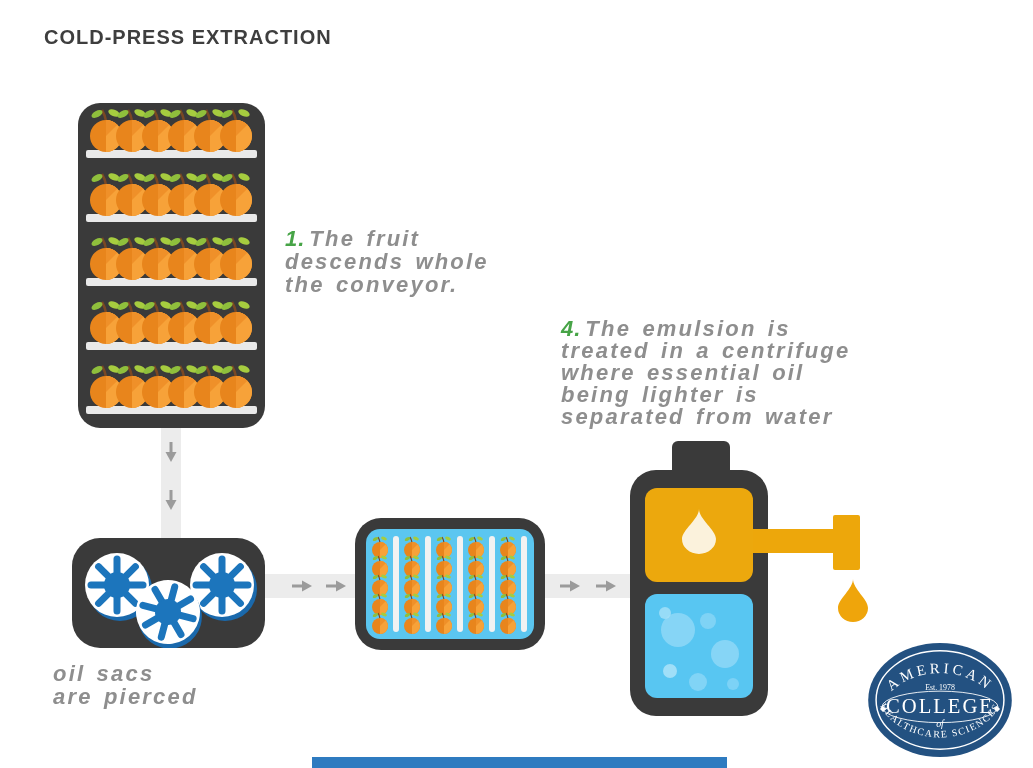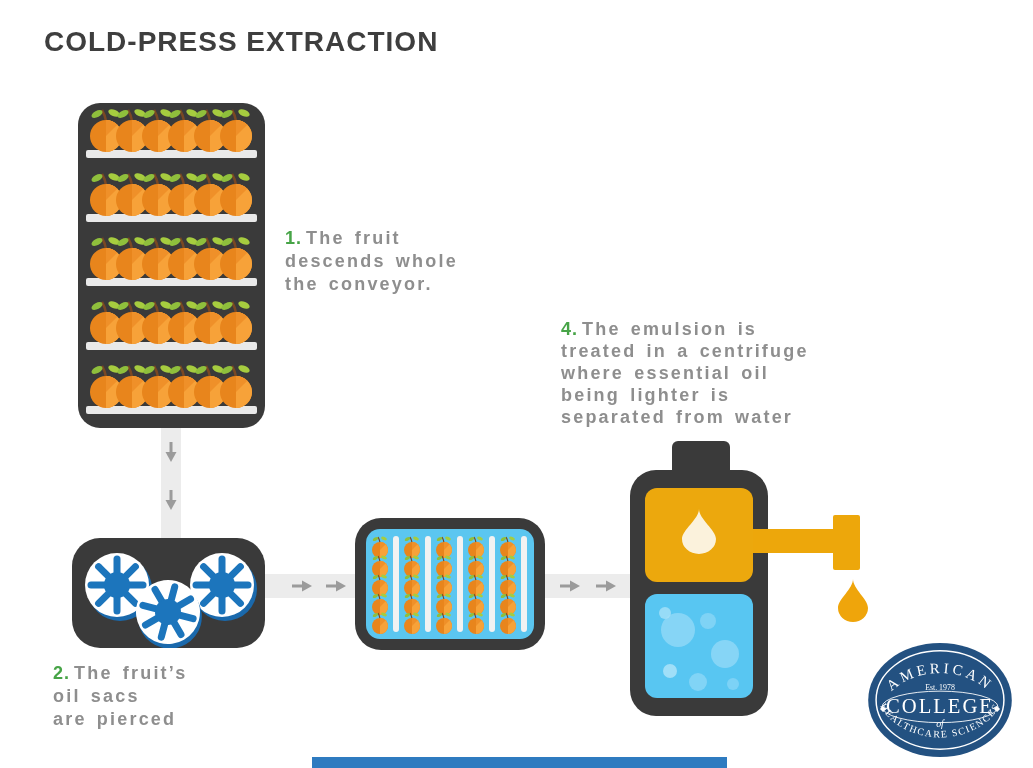--- a/index.html
+++ b/index.html
@@ -1,23 +1,23 @@
 <!DOCTYPE html>
 <html><head>
 <meta charset="utf-8">
 <style>
   html,body{margin:0;padding:0;background:#ffffff;}
   body{width:1033px;height:768px;overflow:hidden;font-family:"Liberation Sans","DejaVu Sans",sans-serif;}
   .stage{position:relative;width:1033px;height:768px;background:#fff;}
-  .page-title{position:absolute;left:44px;top:26px;margin:0;font-size:28px;font-weight:700;
+  .page-title{position:absolute;left:44px;top:26px;margin:0;font-size:20px;font-weight:700;
               letter-spacing:1px;color:#3E3E3E;}
   .dark{background:#3A3A3A;}
   .band{background:#ECECEC;}
-  .step{position:absolute;color:#8E8E8E;font-weight:700;font-size:18px;
-        letter-spacing:2.2px;word-spacing:3px;line-height:23px;}
+  .step{position:absolute;color:#8E8E8E;font-weight:700;font-size:22px;
+        letter-spacing:2.2px;word-spacing:3px;line-height:23px;font-style:italic;}
   .step div{white-space:nowrap;}
   .step .num{color:#47A447;letter-spacing:1px;margin-right:4px;}
   .center{text-align:left;}
   .rack{position:absolute;left:78px;top:103px;width:187px;height:325px;border-radius:22px;}
   .vband{position:absolute;left:161px;top:426px;width:20px;height:114px;}
   .band1{position:absolute;left:264px;top:574px;width:94px;height:24px;}
   .band2{position:absolute;left:544px;top:574px;width:88px;height:24px;}
   .piercer{position:absolute;left:72px;top:538px;width:193px;height:110px;border-radius:28px;}
   .washer{position:absolute;left:355px;top:518px;width:190px;height:132px;border-radius:26px;}
   .washer-inner{position:absolute;left:11px;top:11px;width:168px;height:110px;border-radius:14px;background:#5BC6F0;}
@@ -153,21 +153,20 @@
         <rect x="27" y="7" width="6" height="96" rx="3" fill="#F2F2F2"></rect>
         <rect x="59" y="7" width="6" height="96" rx="3" fill="#F2F2F2"></rect>
         <rect x="91" y="7" width="6" height="96" rx="3" fill="#F2F2F2"></rect>
         <rect x="123" y="7" width="6" height="96" rx="3" fill="#F2F2F2"></rect>
         <rect x="155" y="7" width="6" height="96" rx="3" fill="#F2F2F2"></rect>
       </svg>
     </div>
   </div>
 
   <div class="step center" style="left:53px;top:662px;width:220px;">
-    <div><span class="num">2.</span><span>The fruit’s</span></div>
     <div>oil sacs</div>
     <div>are pierced</div>
   </div>
 
 
   <div class="cf-neck dark"></div>
   <div class="cf-body dark">
     <div class="cf-oil">
       <svg width="34" height="46" style="position:absolute;left:37px;top:20px;">
         <path d="M17,1 C17,11 0,22 0,31 a17,15 0 0 0 34,0 C34,22 17,11 17,1 Z" fill="#FBF2DC"></path>

